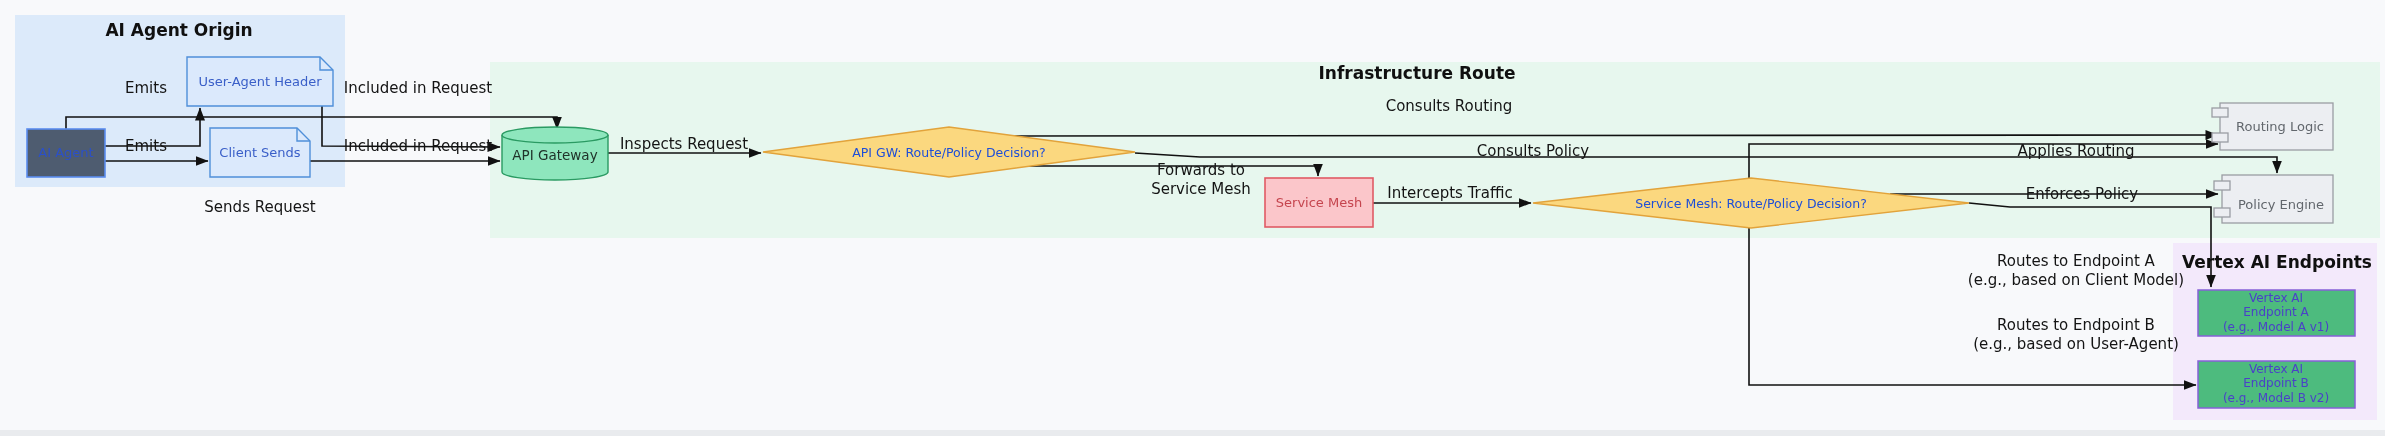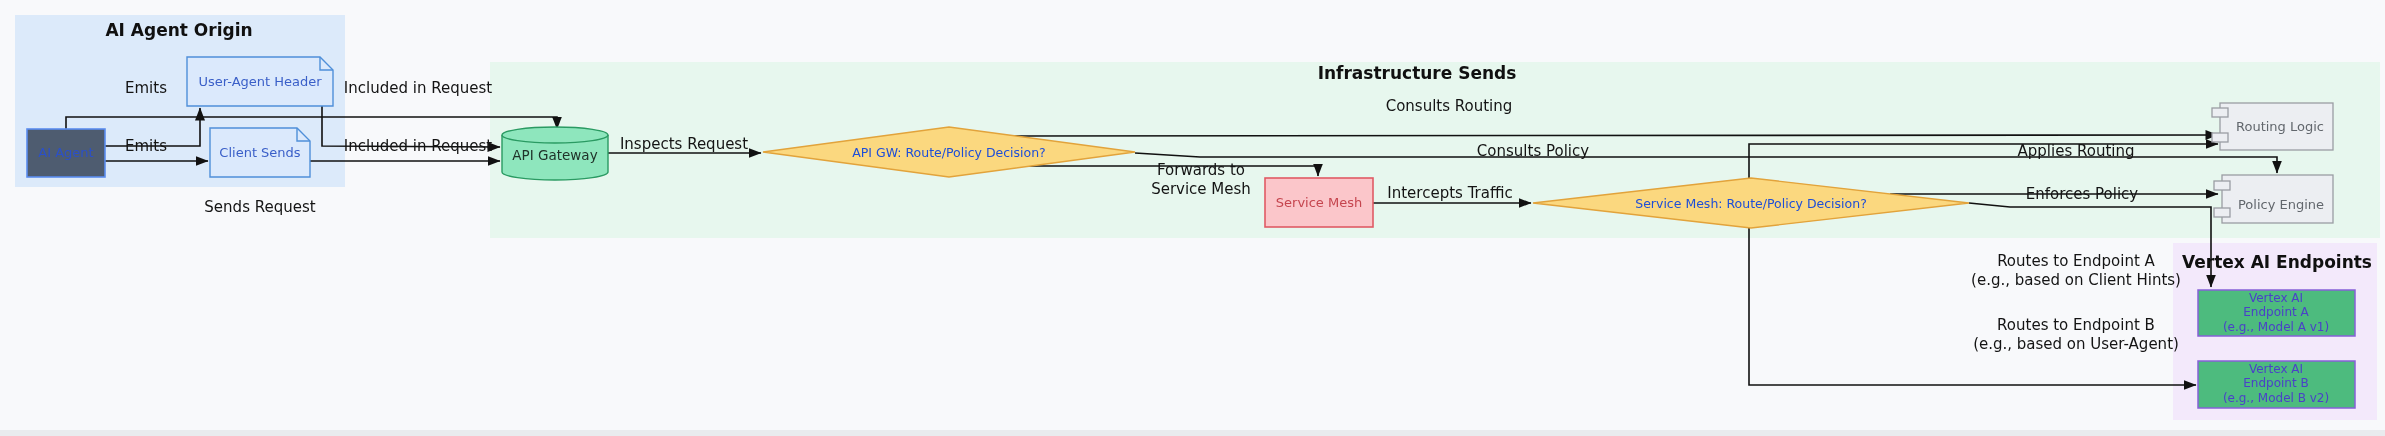--- a/index.html
+++ b/index.html
@@ -115,21 +115,21 @@
       <rect x="2222" y="175" width="111" height="48"></rect>
       <rect x="2214" y="181" width="16" height="9"></rect>
       <rect x="2214" y="208" width="16" height="9"></rect>
     </g>
 
     <rect x="2198" y="290" width="157" height="46" fill="#4dbb7e" stroke="#8660d8" stroke-width="1.5"></rect>
     <rect x="2198" y="361" width="157" height="47" fill="#4dbb7e" stroke="#8660d8" stroke-width="1.5"></rect>
   </svg>
 
   <div class="cluster-title" style="left:179px;top:30px;">AI Agent Origin</div>
-  <div class="cluster-title" style="left:1417px;top:73px;">Infrastructure Sends</div>
+  <div class="cluster-title" style="left:1417px;top:73px;">Infrastructure Route</div>
   <div class="cluster-title" style="left:2277px;top:262px;">Vertex AI Endpoints</div>
 
   <div class="node-label c-aiagent" style="left:66px;top:153px;">AI Agent</div>
   <div class="node-label c-note" style="left:260px;top:82px;">User-Agent Header</div>
   <div class="node-label c-note" style="left:260px;top:153px;">Client Sends</div>
   <div class="node-label c-gateway" style="left:555px;top:155px;">API Gateway</div>
   <div class="node-label c-diamond" style="left:949px;top:152px;">API GW: Route/Policy Decision?</div>
   <div class="node-label c-mesh" style="left:1319px;top:203px;">Service Mesh</div>
   <div class="node-label c-diamond" style="left:1751px;top:203px;">Service Mesh: Route/Policy Decision?</div>
   <div class="node-label c-comp" style="left:2280px;top:127px;">Routing Logic</div>
@@ -146,17 +146,17 @@
   <div class="lbl" style="left:418px;top:146px;">Included in Request</div>
   <div class="lbl" style="left:684px;top:144px;">Inspects Request</div>
   <div class="lbl" style="left:1449px;top:106px;">Consults Routing</div>
   <div class="lbl" style="left:1533px;top:151px;">Consults Policy</div>
   <div class="lbl" style="left:1201px;top:180px;">Forwards to
 Service Mesh</div>
   <div class="lbl" style="left:1450px;top:193px;">Intercepts Traffic</div>
   <div class="lbl" style="left:2076px;top:151px;">Applies Routing</div>
   <div class="lbl" style="left:2075px;top:194px;margin-left:7px;">Enforces Policy</div>
   <div class="lbl" style="left:2076px;top:271px;">Routes to Endpoint A
-(e.g., based on Client Hints)</div>
+(e.g., based on Client Model)</div>
   <div class="lbl" style="left:2076px;top:335px;">Routes to Endpoint B
 (e.g., based on User-Agent)</div>
 
 </div>
 
 </body></html>

